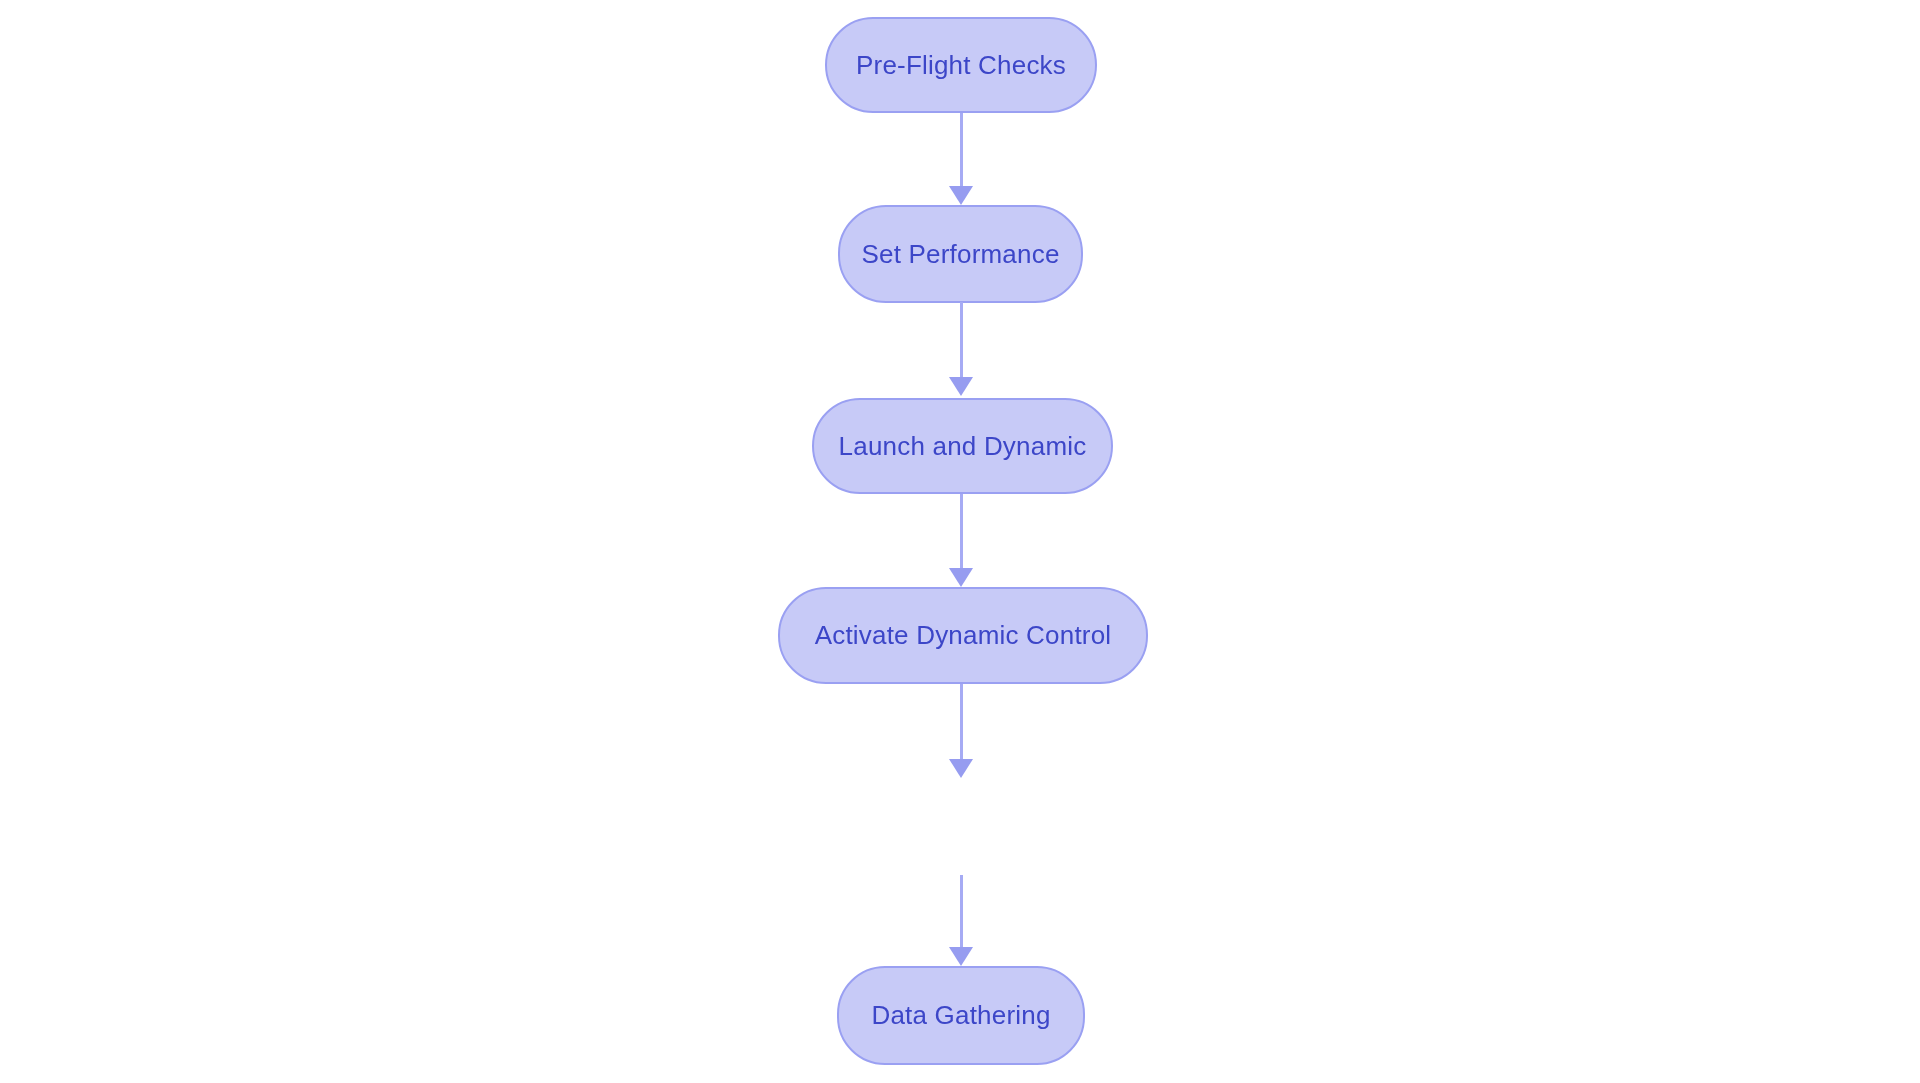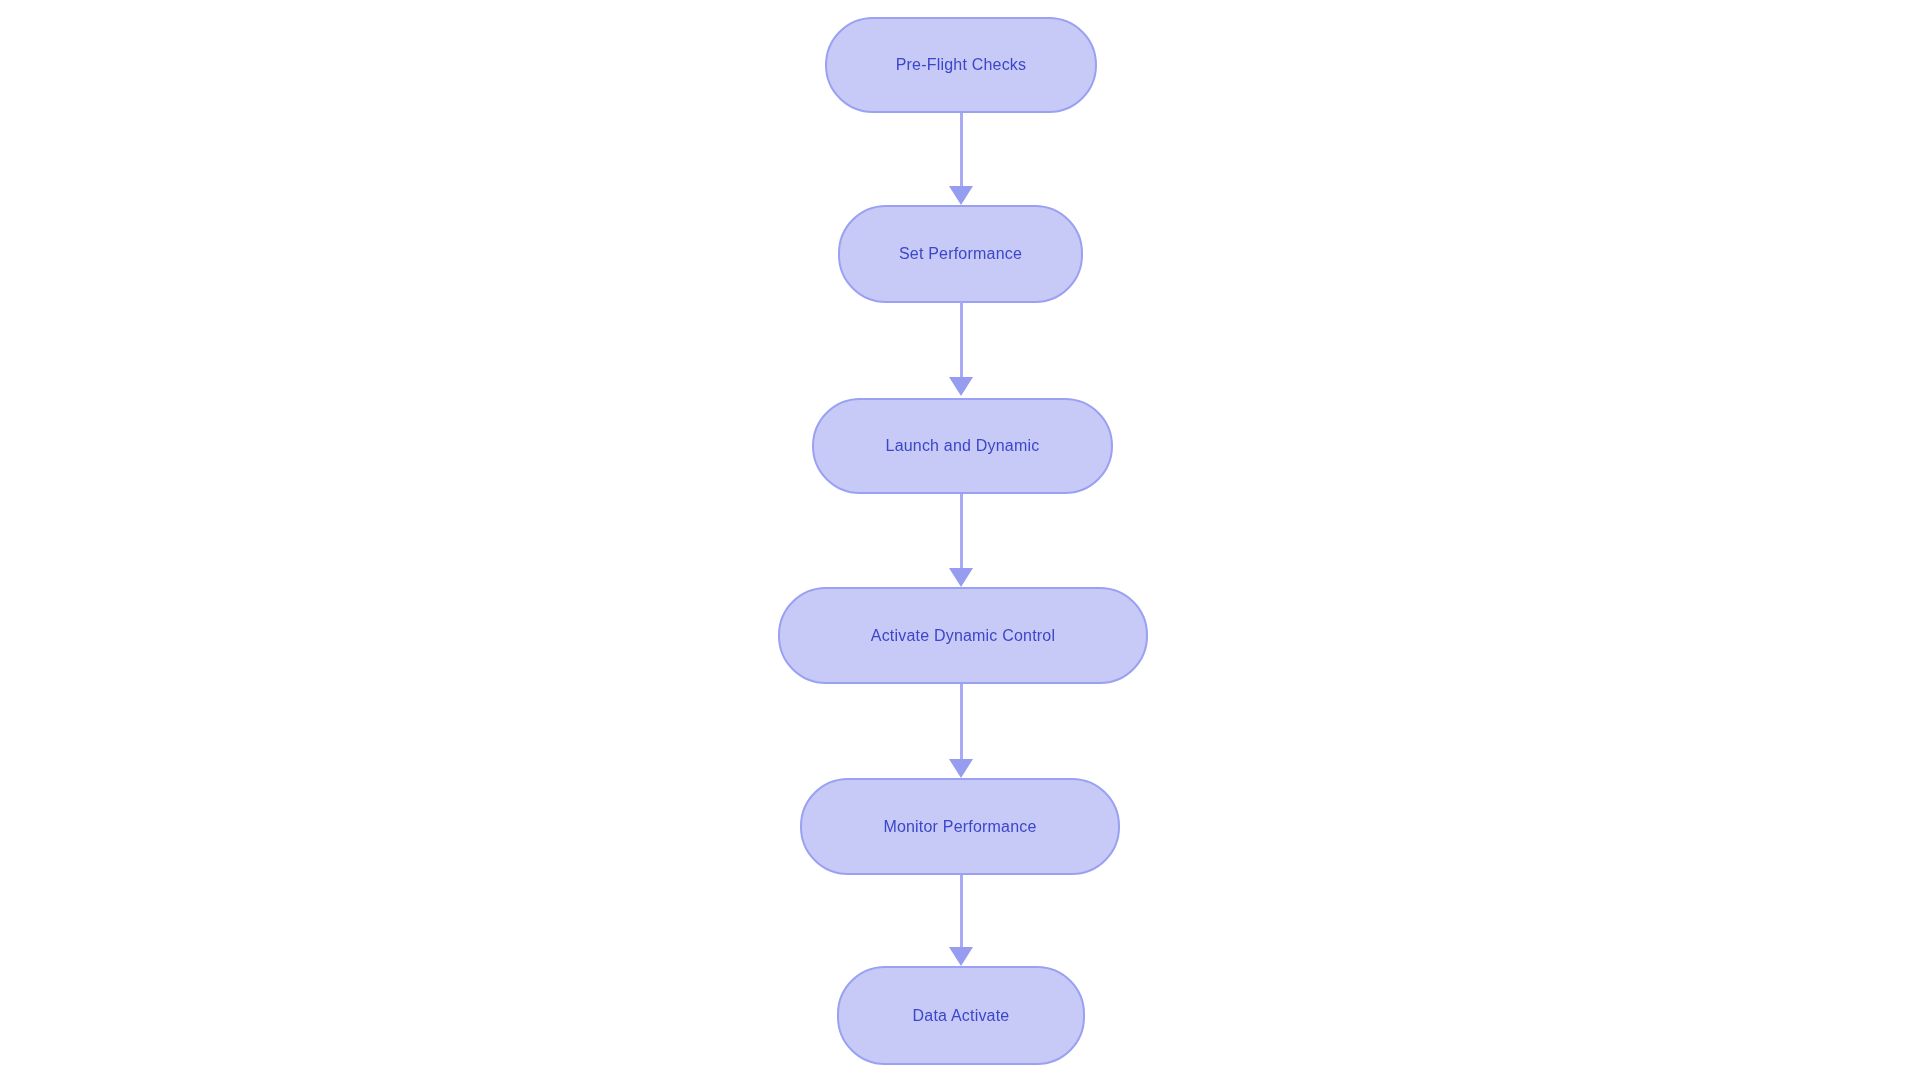--- a/index.html
+++ b/index.html
@@ -28,21 +28,21 @@
     position: absolute;
     display: flex;
     align-items: center;
     justify-content: center;
     background: var(--node-fill);
     border: 2px solid var(--node-border);
     border-radius: 48px;
   }
   .node-label {
     color: var(--node-text);
-    font-size: 16px;
+    font-size: 26px;
     letter-spacing: 0.2px;
     white-space: nowrap;
     text-align: center;
   }
   .n1 { left: 825px; top: 17px;  width: 272px; height: 96px; }
   .n2 { left: 838px; top: 205px; width: 245px; height: 98px; }
   .n3 { left: 812px; top: 398px; width: 301px; height: 96px; }
   .n4 { left: 778px; top: 587px; width: 370px; height: 97px; }
   .n5 { left: 800px; top: 778px; width: 320px; height: 97px; }
   .n6 { left: 837px; top: 966px; width: 248px; height: 99px; }
@@ -107,26 +107,23 @@
 
   <div class="node n4">
     <span class="node-label">Activate Dynamic Control</span>
   </div>
 
   <div class="arrow a4">
     <div class="arrow-stem"></div>
     <div class="arrow-head"></div>
   </div>
 
-  <div class="node n5">
-    <span class="node-label">Monitor Performance</span>
-  </div>
 
   <div class="arrow a5">
     <div class="arrow-stem"></div>
     <div class="arrow-head"></div>
   </div>
 
   <div class="node n6">
-    <span class="node-label">Data Activate</span>
+    <span class="node-label">Data Gathering</span>
   </div>
 
 </div>
 
 </body></html>

